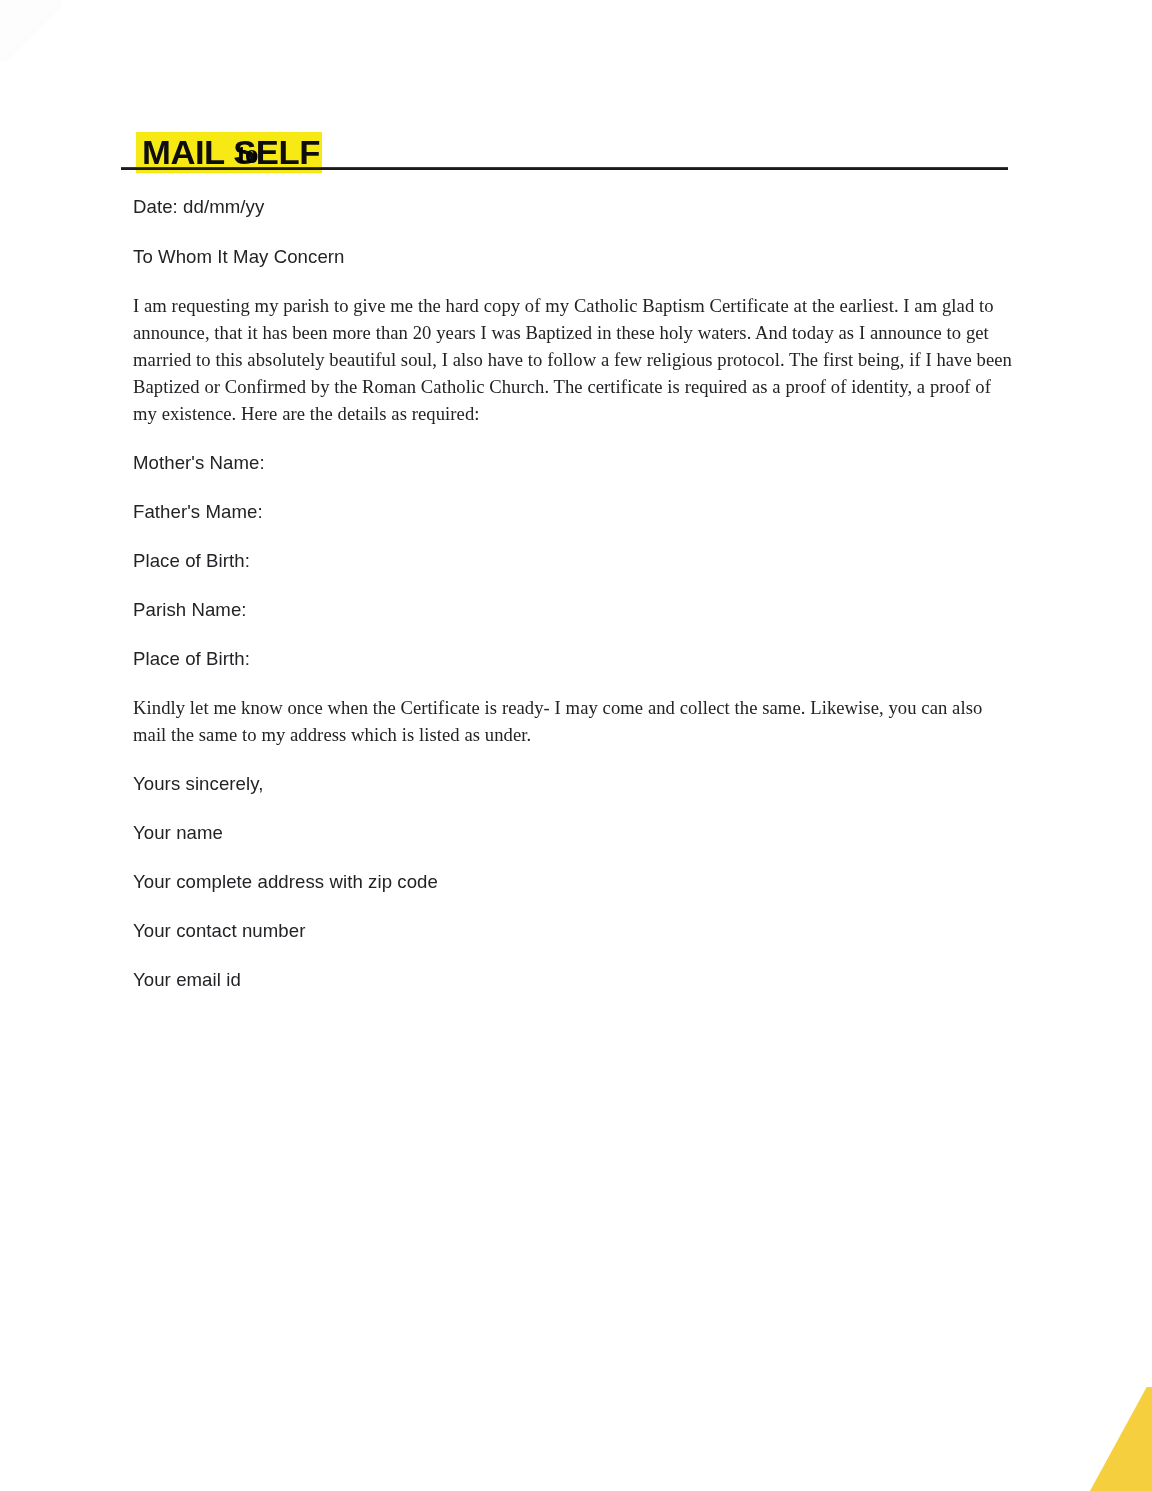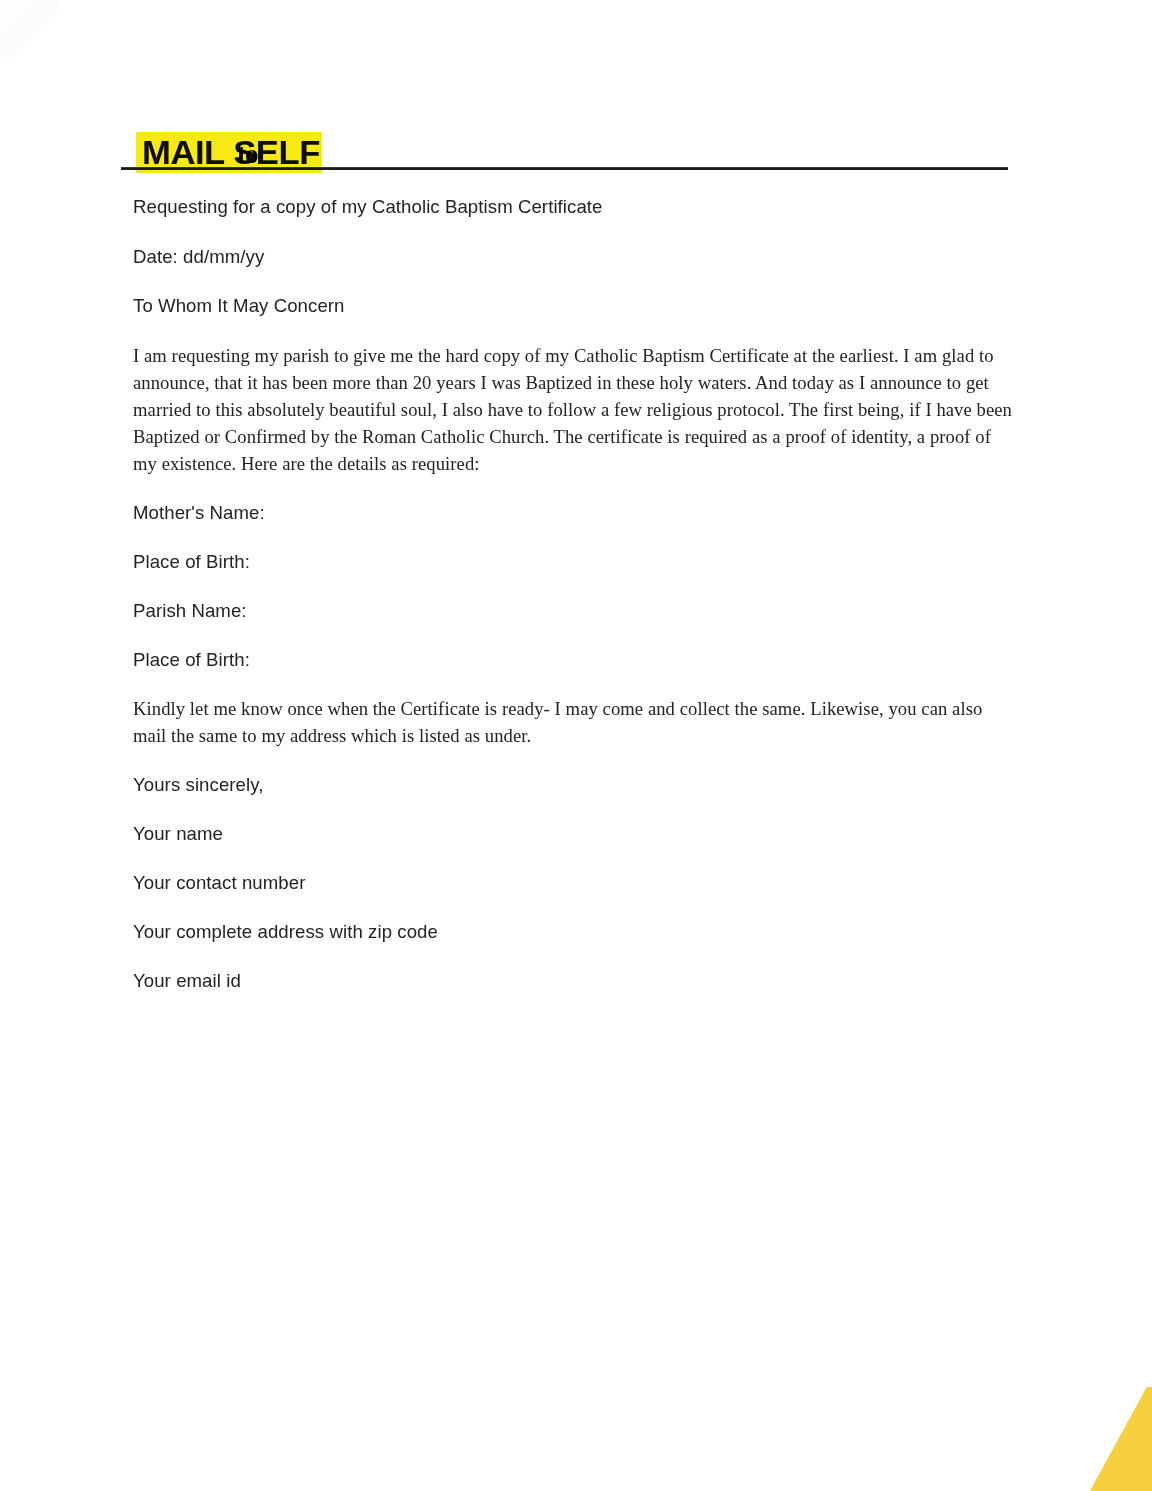--- a/index.html
+++ b/index.html
@@ -143,49 +143,49 @@
     <span class="brand-logo">
       <span class="brand-logo-main">MAIL SELF</span>
       <span class="brand-logo-to">to</span>
     </span>
   </div>
 
   <div class="masthead-rule"></div>
 
   <div class="letter-body">
 
-    <p class="letter-block subject-line">Requesting for a copy of my Catholic Baptism Certificate</p>
 
     <p class="letter-block date-line">Date: dd/mm/yy</p>
 
     <p class="letter-block salutation-line">To Whom It May Concern</p>
 
     <p class="letter-block paragraph">I am requesting my parish to give me the hard copy of my Catholic Baptism Certificate at the earliest. I am glad to announce, that it has been more than 20 years I was Baptized in these holy waters. And today as I announce to get married to this absolutely beautiful soul, I also have to follow a few religious protocol. The first being, if I have been Baptized or Confirmed by the Roman Catholic Church. The certificate is required as a proof of identity, a proof of my existence. Here are the details as required:</p>
 
 
     <p class="letter-block field-line">Mother's Name:</p>
 
+    <p class="letter-block field-line">Father's Mame:</p>
 
 
     <p class="letter-block field-line">Place of Birth:</p>
 
     <p class="letter-block field-line">Parish Name:</p>
 
     <p class="letter-block field-line">Place of Birth:</p>
 
     <p class="letter-block paragraph">Kindly let me know once when the Certificate is ready- I may come and collect the same. Likewise, you can also mail the same to my address which is listed as under.</p>
 
 
     <p class="letter-block sign-line">Yours sincerely,</p>
 
     <p class="letter-block sign-line">Your name</p>
 
+    <p class="letter-block sign-line">Your complete address with zip code</p>
+
     <p class="letter-block sign-line">Your contact number</p>
-
-    <p class="letter-block sign-line">Your complete address with zip code</p>
 
     <p class="letter-block sign-line">Your email id</p>
 
   </div>
 
   <div class="corner-wedge-br">
     <div class="wedge-shape"></div>
   </div>
 
 </div>

